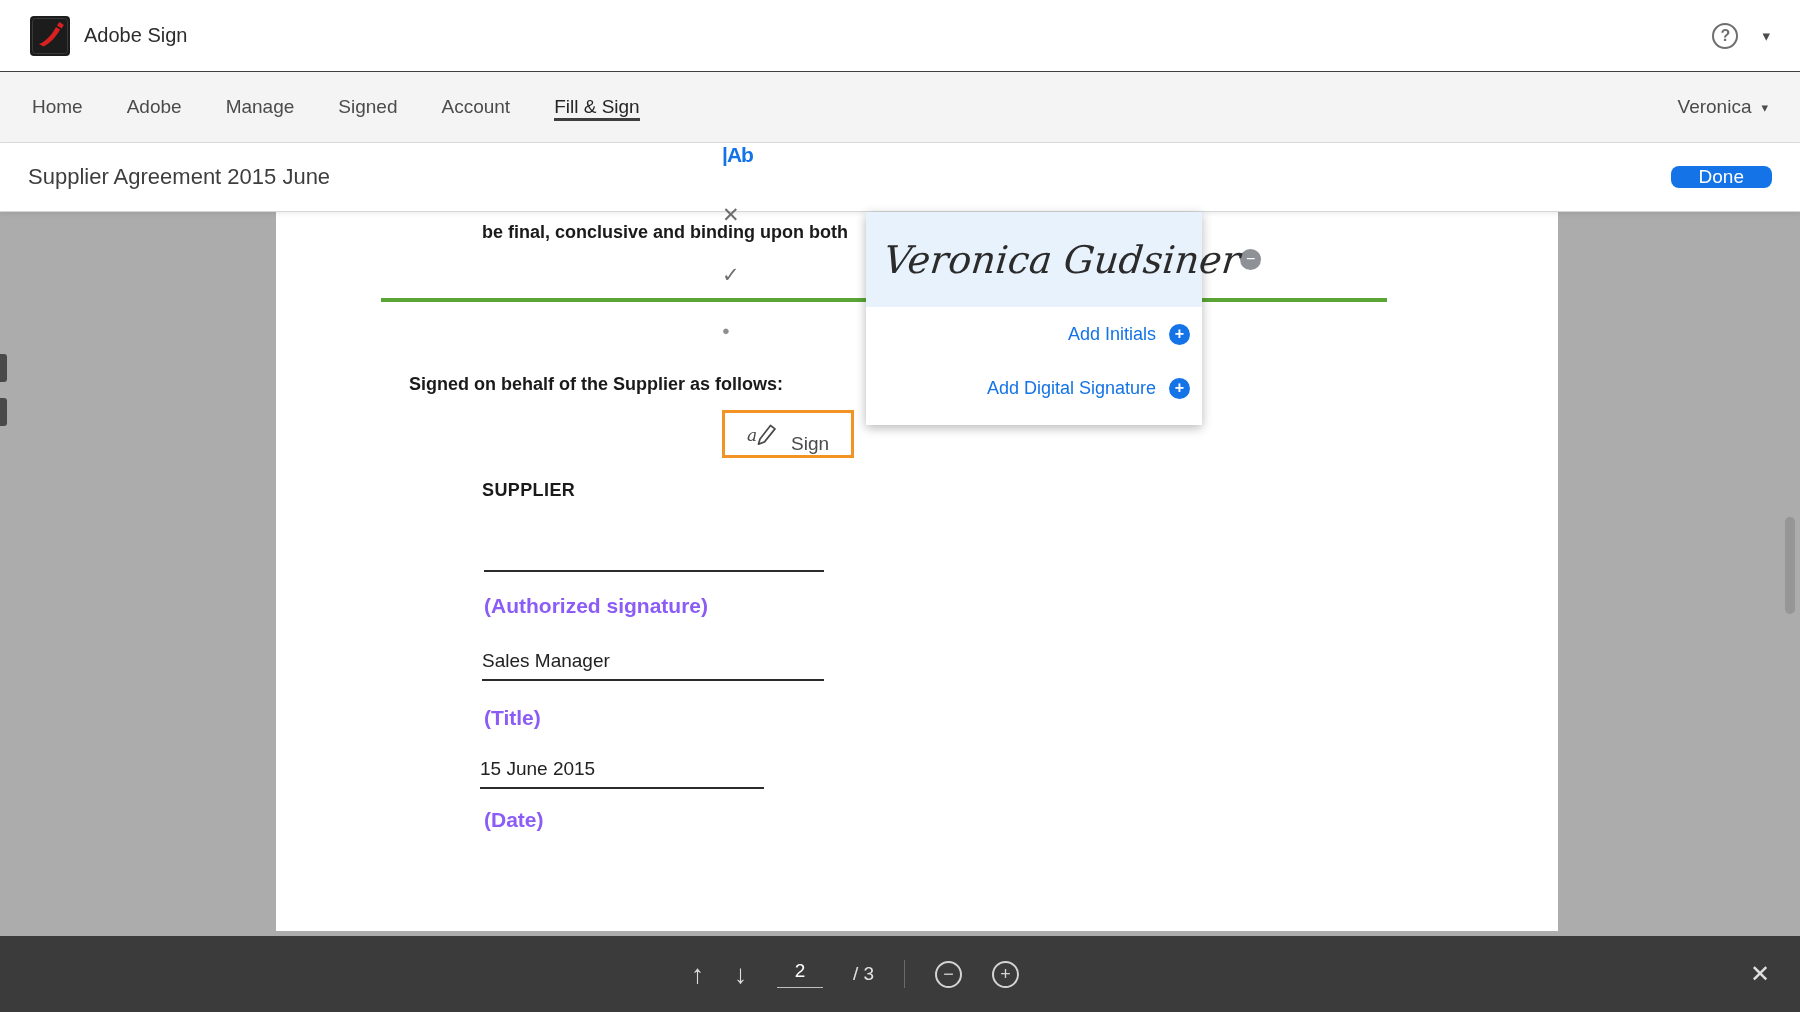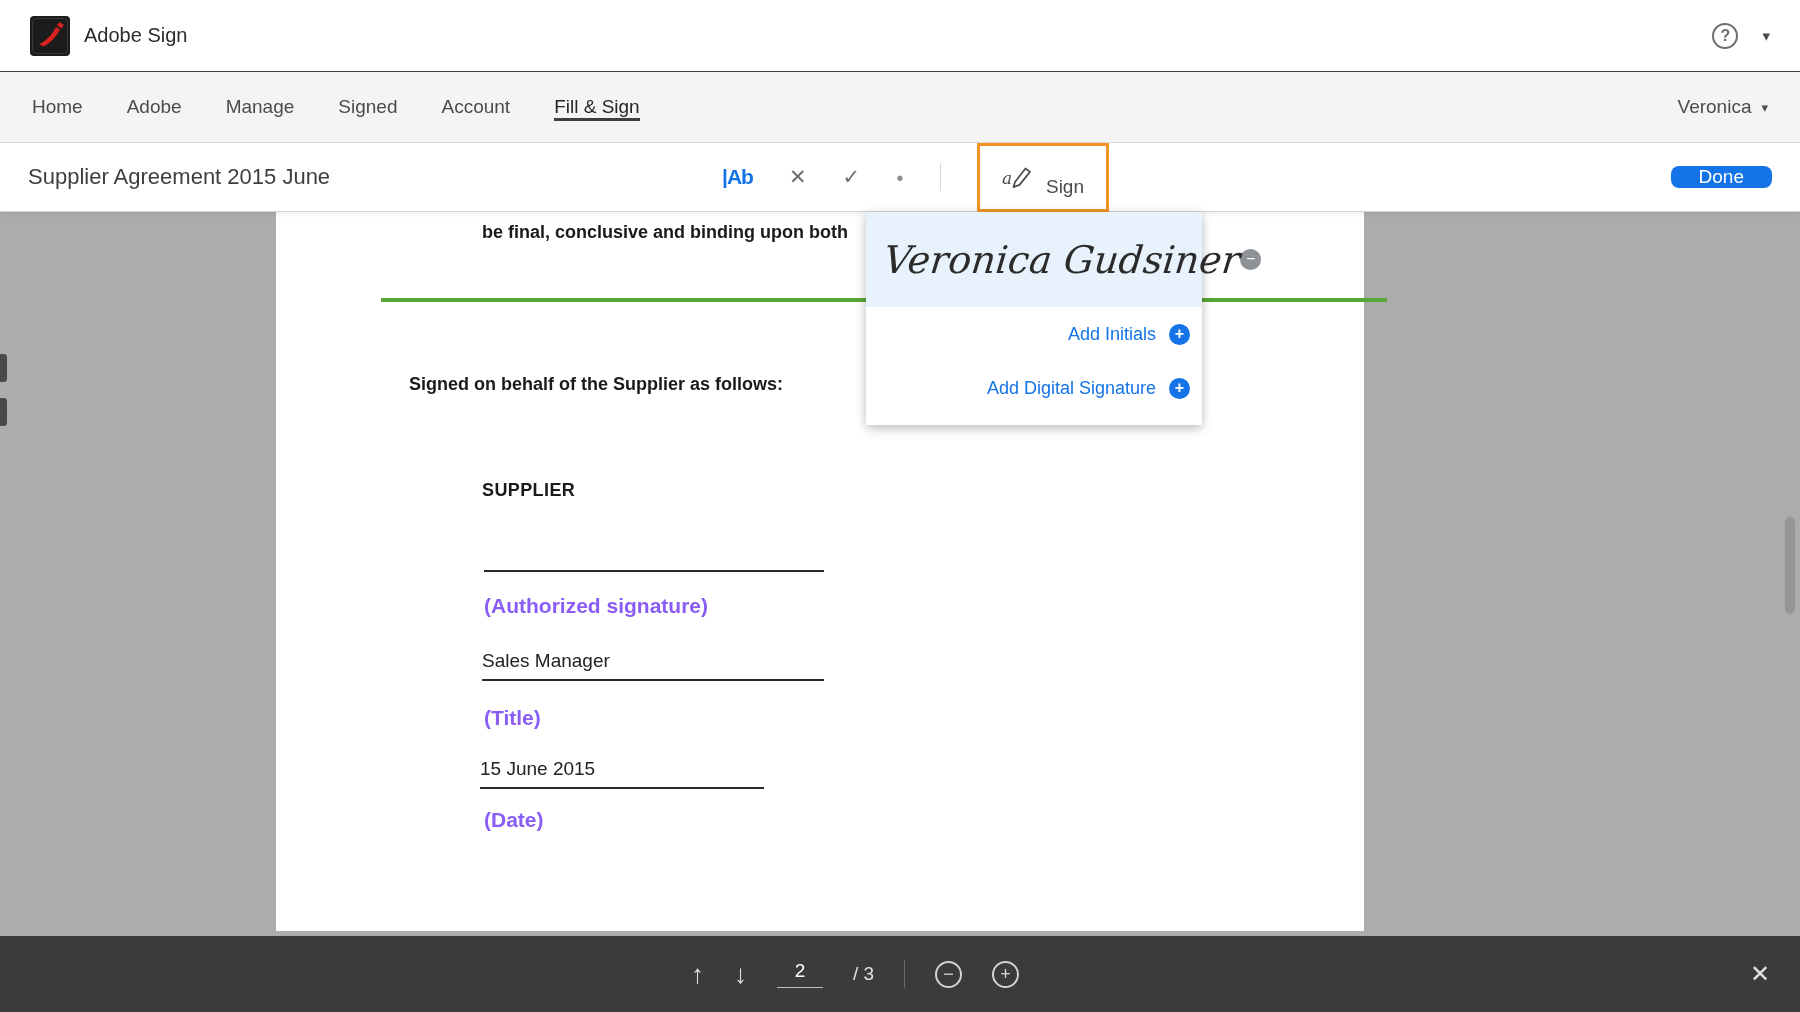--- a/index.html
+++ b/index.html
@@ -30,38 +30,38 @@
   .user-menu { margin-left:auto; display:flex; align-items:center; gap:10px;
                font-size:19px; color:#4b4b4b; cursor:pointer; }
   .user-menu .chev { font-size:13px; }
 
   
   .toolbar { position:relative; height:69px; background:#fff;
              border-bottom:1px solid #d6d6d6; box-shadow:0 2px 4px rgba(0,0,0,.07);
              display:flex; align-items:center; padding-left:28px; z-index:6; }
   .doc-title { font-size:22px; color:#3e3e3e; }
   .tools { position:absolute; left:722px; top:0; height:100%;
-           display:flex; align-items:center; gap:36px; }
+           display:flex; align-items:flex-start; gap:36px;flex-direction:column; }
   .tool { cursor:pointer; }
   .text-tool { color:#1473E6; font-size:21px; font-weight:600; letter-spacing:-1px; }
   .cross-tool,.check-tool { color:#6e6e6e; font-size:21px; }
   .dot-tool { color:#8e8e8e; font-size:13px; }
   .tool-sep { width:1px; height:28px; background:#d8d8d8; }
   .sign-button { height:69px; display:flex; align-items:center; gap:12px;
                  padding:0 22px; border:3px solid #F29423; cursor:pointer;
                  background:#fff; }
   .sign-button .sign-label { font-size:19px; color:#4a4a4a;margin-top:20px; }
   .done-button { position:absolute; right:28px; top:50%; transform:translateY(-50%);
                  background:#1473E6; color:#fff; border:none; border-radius:8px;
                  font-size:19px; font-weight:500; padding:0 28px; cursor:pointer;
                  font-family:"Liberation Sans", sans-serif; }
 
   
   .doc-area { position:relative; height:724px; background:#acacac; overflow:hidden; }
-  .page { position:absolute; left:276px; top:0; width:1088px; height:719px; background:#fff; }
+  .page { position:absolute; left:276px; top:0; width:1282px; height:719px; background:#fff; }
 
   .clipped-line { position:absolute; left:206px; top:10px; font-size:18px;
                   font-weight:600; color:#1a1a1a; }
   .green-divider { position:absolute; left:105px; top:86px; width:1006px; height:4px; }
   .doc-heading { position:absolute; left:133px; top:162px; font-size:18px;
                  font-weight:700; color:#1a1a1a; }
   .supplier-label { position:absolute; left:206px; top:268px; font-size:18px;
                     font-weight:700; letter-spacing:.4px; color:#1a1a1a; }
   .sig-line { position:absolute; left:208px; top:358px; width:340px;
               border-bottom:2px solid #2b2b2b; height:2px; }

